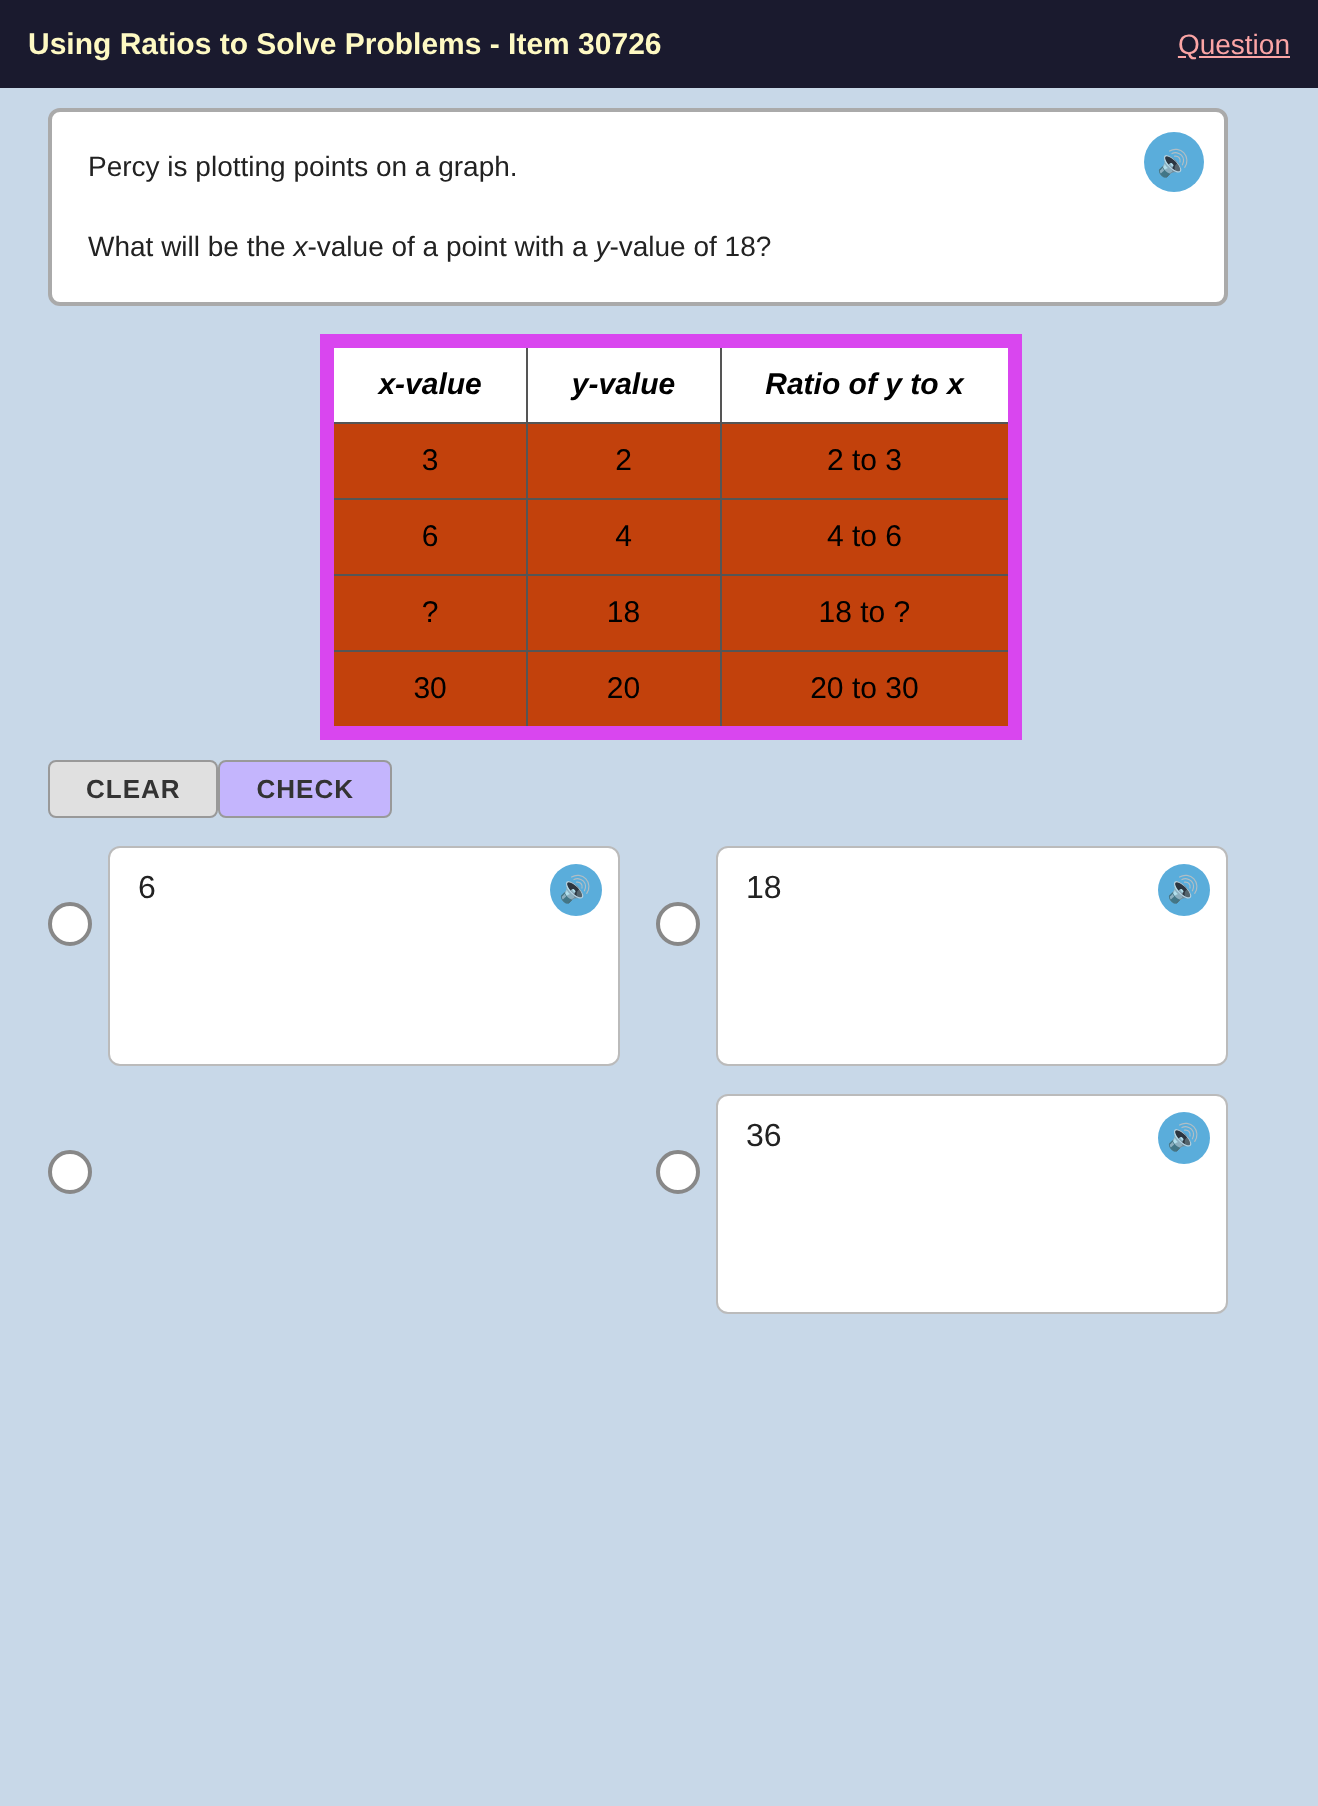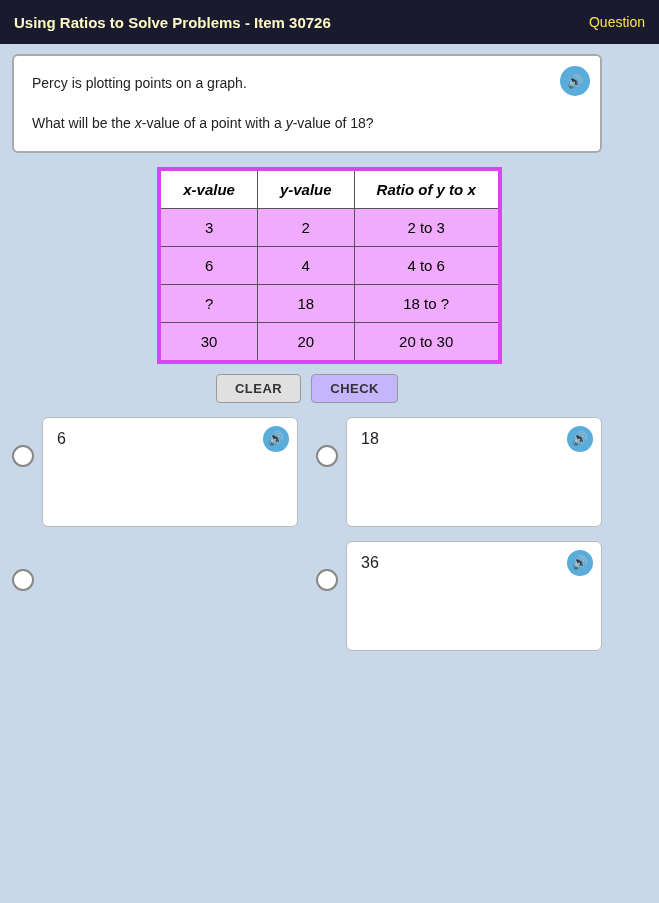--- a/index.html
+++ b/index.html
@@ -20,27 +20,28 @@
       justify-content: space-between;
       padding: 8px 14px;
       min-height: 44px;
     }
     .header-title {
       color: #fef9c3;
       font-size: 15px;
       font-weight: bold;
     }
     .header-question {
-      color: #fde047;
+      color: #fca5a5;
       font-size: 14px;
+      text-decoration: underline;
     }
 
     
     .main {
-      padding: 10px 12px 10px 12px;
+      padding: 10px 12px 10px 24px;
       position: relative;
     }
 
     
     .question-card {
       background: white;
       border: 2px solid #aaa;
       border-radius: 6px;
       padding: 16px 18px;
       margin-bottom: 14px;
@@ -74,41 +75,40 @@
 
     
     .table-container {
       display: flex;
       justify-content: center;
       margin: 0 auto 10px auto;
       max-width: 590px;
     }
     .ratio-table {
       border-collapse: collapse;
-      background: #f0abfc;
-      border: 4px solid #d946ef;
+      background: #c2410c;
+      border: 7px solid #d946ef;
       font-size: 15px;
     }
     .ratio-table th, .ratio-table td {
       border: 1.5px solid #555;
       padding: 10px 22px;
       text-align: center;
       min-width: 90px;
     }
     .ratio-table th {
       font-style: italic;
       font-weight: bold;
       background: white;
     }
 
     
     .buttons-row {
       display: flex;
-      justify-content: center;
-      gap: 10px;
+      justify-content: flex-start;
       margin-bottom: 14px;
       max-width: 590px;
     }
     .btn-clear {
       background: #e0e0e0;
       border: 1.5px solid #999;
       border-radius: 4px;
       padding: 6px 18px;
       font-size: 13px;
       font-weight: bold;

